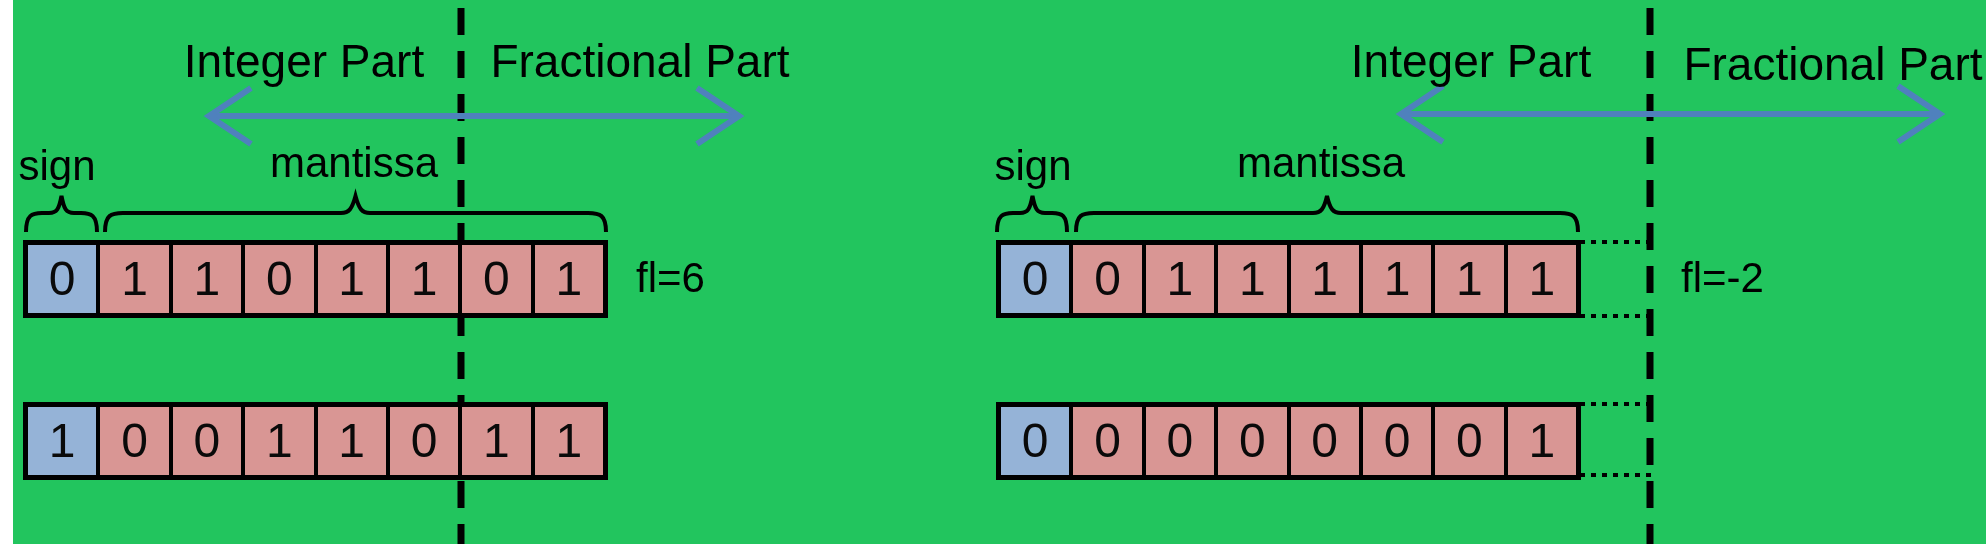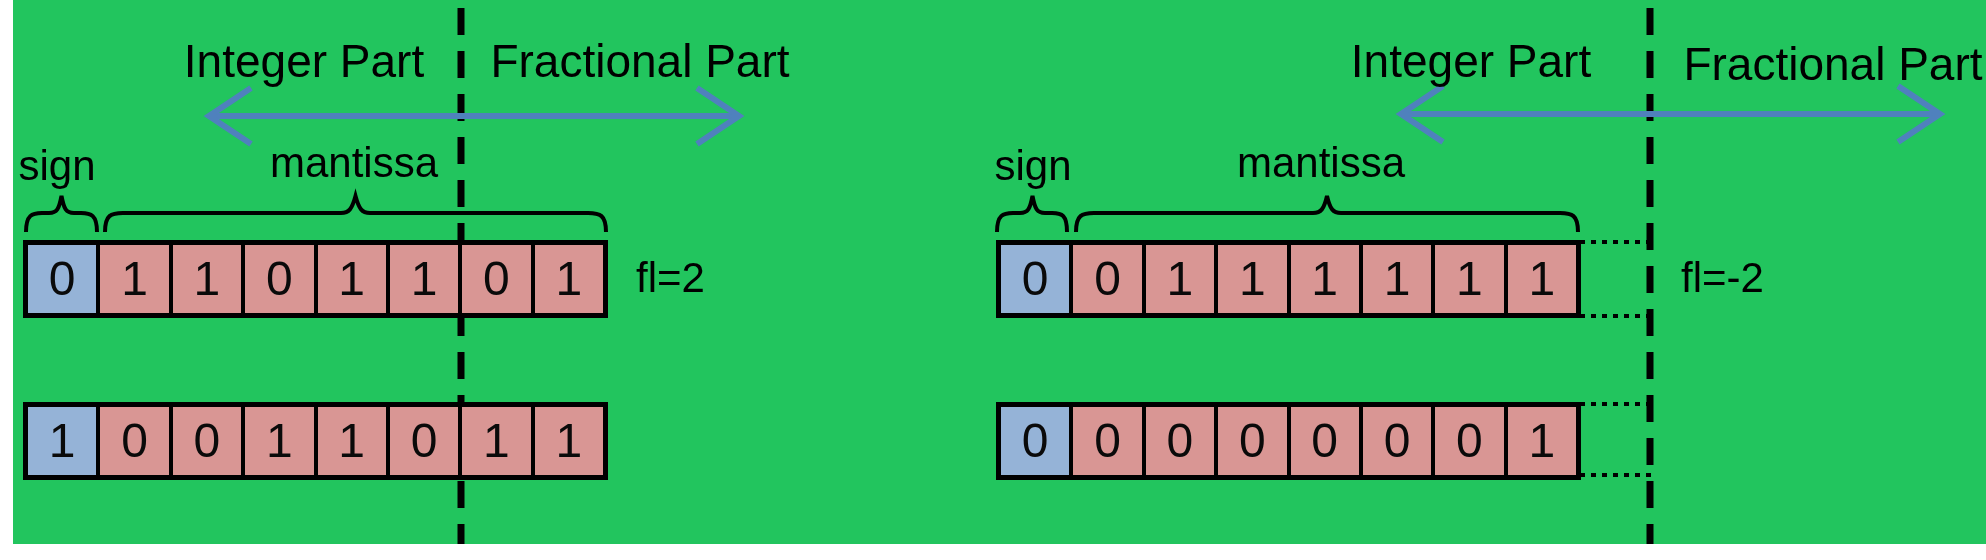--- a/index.html
+++ b/index.html
@@ -94,21 +94,21 @@
   <div class="bitrow" style="left:10px;top:240px;">
     <div class="cell sign">0</div>
     <div class="cell">1</div>
     <div class="cell">1</div>
     <div class="cell">0</div>
     <div class="cell">1</div>
     <div class="cell">1</div>
     <div class="cell">0</div>
     <div class="cell">1</div>
   </div>
-  <div class="fl-lbl" style="left:623px;top:278px;">fl=2</div>
+  <div class="fl-lbl" style="left:623px;top:278px;">fl=6</div>
 
   <div class="bitrow" style="left:10px;top:402px;">
     <div class="cell sign">1</div>
     <div class="cell">0</div>
     <div class="cell">0</div>
     <div class="cell">1</div>
     <div class="cell">1</div>
     <div class="cell">0</div>
     <div class="cell">1</div>
     <div class="cell">1</div>

